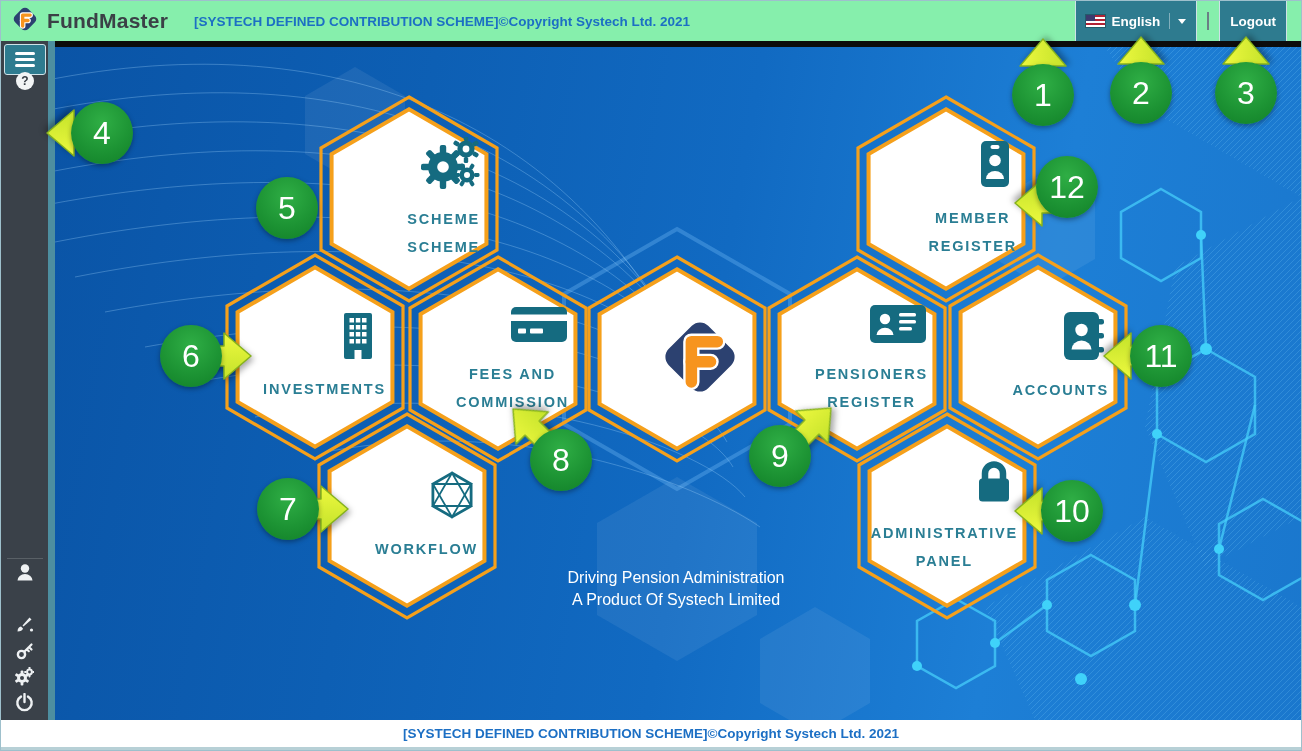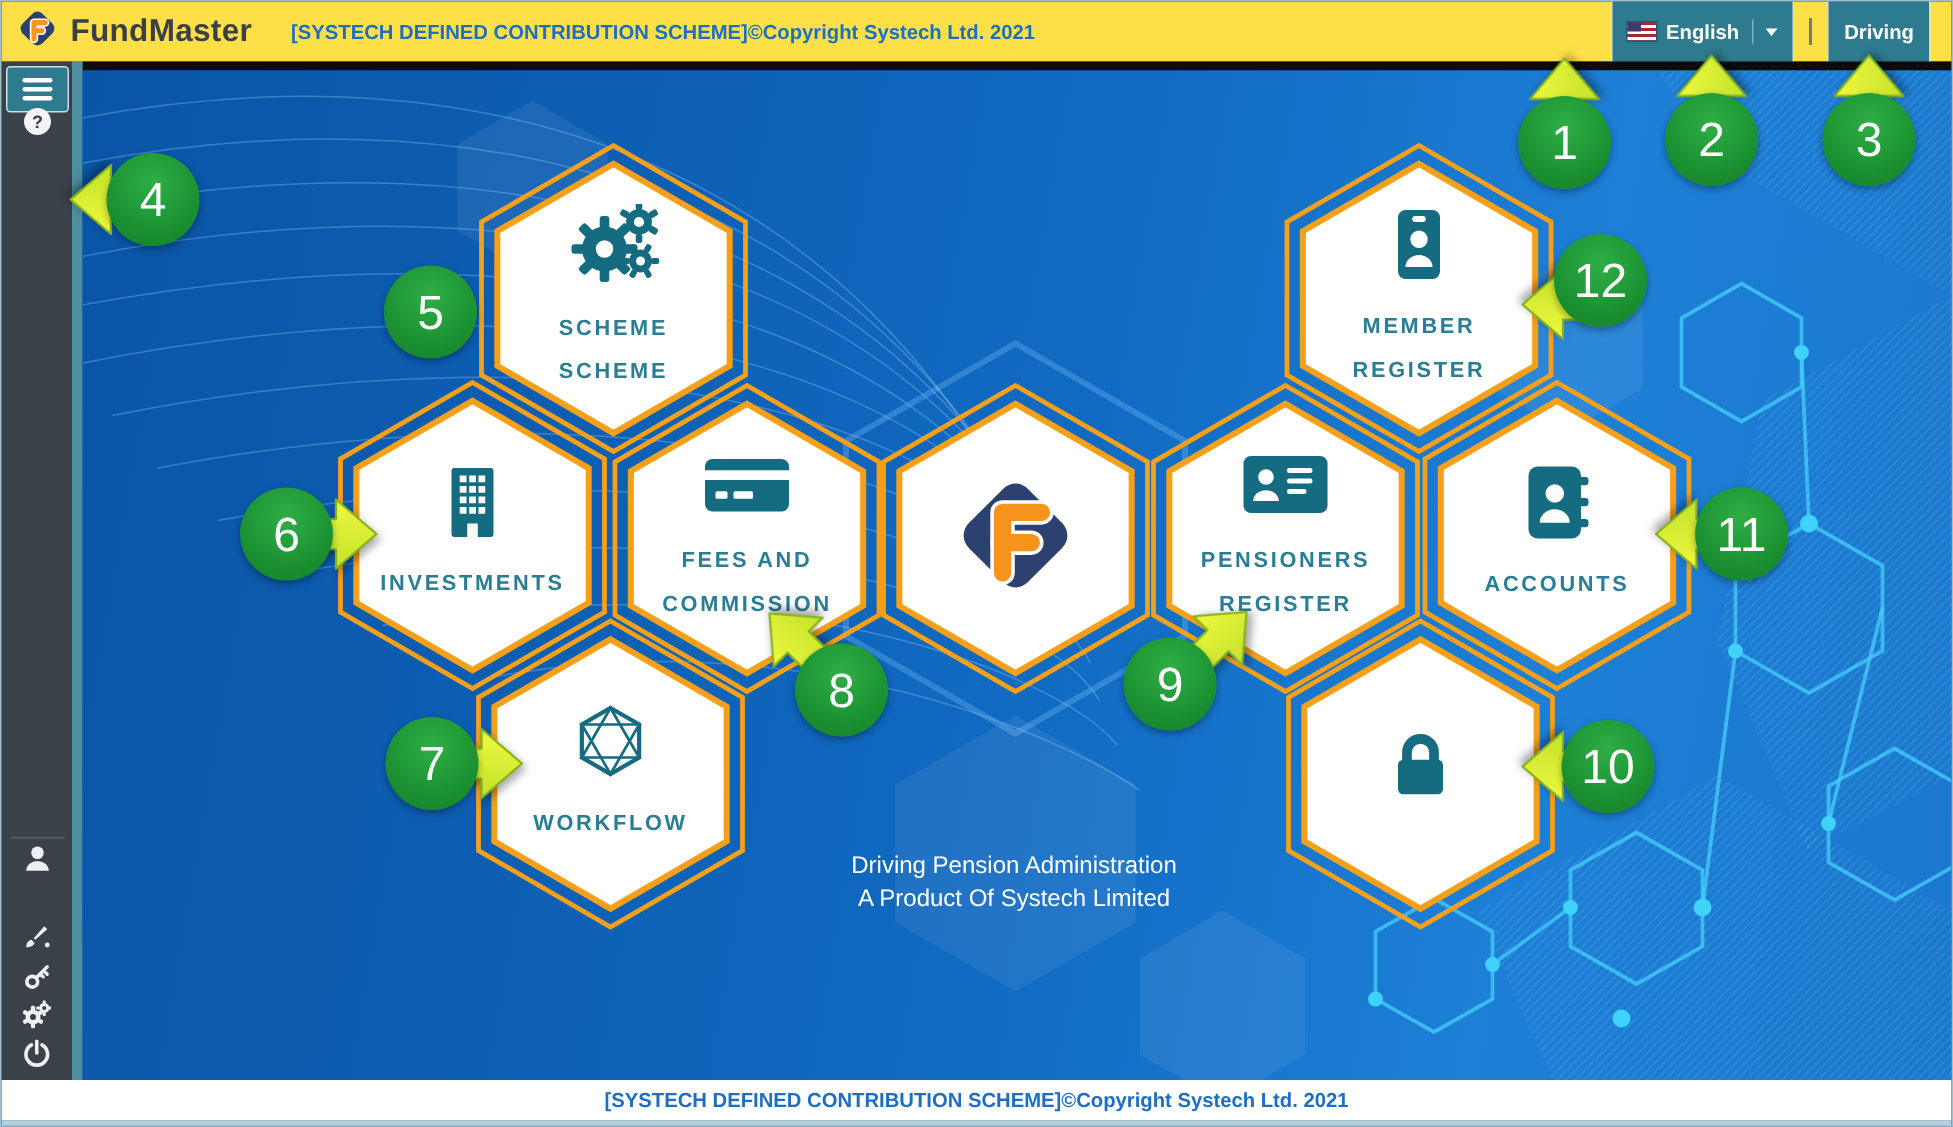--- a/index.html
+++ b/index.html
@@ -3,21 +3,21 @@
 <meta charset="utf-8">
 <style>
   html,body{margin:0;padding:0;background:#dfe8ec;}
   .window{
     position:relative;width:1300px;height:749px;margin:0 auto;
     border:1px solid #9ec0cc;overflow:hidden;
     font-family:"Liberation Sans", sans-serif;
     background:#0d5fb4;
   }
   
-  .topbar{position:absolute;left:0;top:0;width:100%;height:40px;background:#fde047;display:flex;align-items:center;}
+  .topbar{position:absolute;left:0;top:0;width:100%;height:40px;background:#86efac;display:flex;align-items:center;}
   .brand{display:flex;align-items:center;margin-left:10px;}
   .brand-name{font-size:21px;font-weight:bold;color:#3b4046;margin-left:8px;letter-spacing:.2px;}
   .scheme-title{margin-left:26px;font-size:13.5px;font-weight:bold;color:#1c6fc4;}
   .topbar-right{margin-left:auto;display:flex;align-items:center;margin-right:14px;}
   .tbtn{display:flex;align-items:center;background:#2e7b8f;border:1px solid #cfe2e7;border-radius:3px;
         height:26px;padding:16px 10px;color:#fff;font-size:13.5px;font-weight:bold;cursor:pointer;}
   .flag{position:relative;width:19px;height:12px;display:inline-block;margin-right:7px;
         background:repeating-linear-gradient(180deg,#b22234 0 2px,#fff 2px 4px);box-shadow:0 0 0 1px rgba(0,0,0,.25);}
   .flag::after{content:"";position:absolute;left:0;top:0;width:9px;height:6px;background:#3c3b6e;}
   .lang-sep{width:1px;height:16px;background:rgba(255,255,255,.4);margin:0 8px 0 9px;}
@@ -37,21 +37,21 @@
   
   .main{position:absolute;left:54px;top:46px;width:1246px;height:673px;overflow:hidden;
         background:linear-gradient(100deg,#0a54a6 0%,#0d5fb4 28%,#116ac2 52%,#1d7fd6 76%,#1a77cd 100%);}
   .decor{position:absolute;left:0;top:0;}
   
   .tile{position:absolute;width:182px;height:210px;cursor:pointer;}
   .hex-svg{position:absolute;left:0;top:0;}
   .hex-outer{fill:none;stroke:#f5a01b;stroke-width:3.2;}
   .hex-inner{fill:#ffffff;stroke:#f5a01b;stroke-width:4.6;}
   .tile-content{position:absolute;left:20px;right:20px;top:0;height:100%;display:flex;flex-direction:column;
-                align-items:center;justify-content:center;text-align:center;}
+                align-items:flex-end;justify-content:center;text-align:center;}
   .tile-icon{margin-bottom:10px;}
   .tile-label{color:#2a7e94;font-size:14.5px;font-weight:bold;letter-spacing:1.8px;line-height:1.95;}
   .tile-label span{display:block;}
   .tile-label span:empty{display:none;}
   
   .tagline{position:absolute;left:455px;top:566px;width:440px;text-align:center;color:#fff;font-size:16px;line-height:1.38;}
   
   .footer{position:absolute;left:0;top:719px;width:100%;height:27px;background:#fff;text-align:center;
           font-size:13.5px;font-weight:bold;color:#1c6fc4;line-height:27px;}
   .bottomstrip{position:absolute;left:0;top:746px;width:100%;height:5px;background:#b7d0d6;}
@@ -100,21 +100,21 @@
     <span class="scheme-title">[SYSTECH DEFINED CONTRIBUTION SCHEME]©Copyright Systech Ltd. 2021</span>
     <div class="topbar-right">
       <div class="tbtn">
         <span class="flag"></span>
         <span>English</span>
         <span class="lang-sep"></span>
         <span class="caret"></span>
       </div>
       <span class="btn-divider"></span>
       <div class="tbtn">
-        <span>Driving</span>
+        <span>Logout</span>
       </div>
     </div>
   </div>
 
   <div class="blackbar"></div>
 
   <div class="sidebar">
     <div class="hamburger">
         <i></i>
         <i></i>
@@ -439,20 +439,24 @@
       <polygon class="hex-outer" points="91,3 179,54 179,156 91,207 3,156 3,54"></polygon>
       <polygon class="hex-inner" points="91,3 179,54 179,156 91,207 3,156 3,54" transform="translate(91,105) scale(0.88) translate(-91,-105)"></polygon>
     </svg>
     <div class="tile-content">
       <span class="tile-icon">
         <svg width="48" height="48" viewBox="0 0 48 48">
           <path d="M15,23 v-6.5 a9,9 0 0 1 18,0 V23" fill="none" stroke="#156B80" stroke-width="6.5"></path>
           <rect x="9" y="21.5" width="30" height="23" rx="3.5" fill="#156B80"></rect>
         </svg>
       </span>
+      <div class="tile-label">
+        <span>ADMINISTRATIVE</span>
+          <span>PANEL</span>
+      </div>
     </div>
   </div>
 
   <div class="tagline">
     <div>Driving Pension Administration</div>
     <div>A Product Of Systech Limited</div>
   </div>
 
   <div class="footer">
     <span>[SYSTECH DEFINED CONTRIBUTION SCHEME]©Copyright Systech Ltd. 2021</span>

